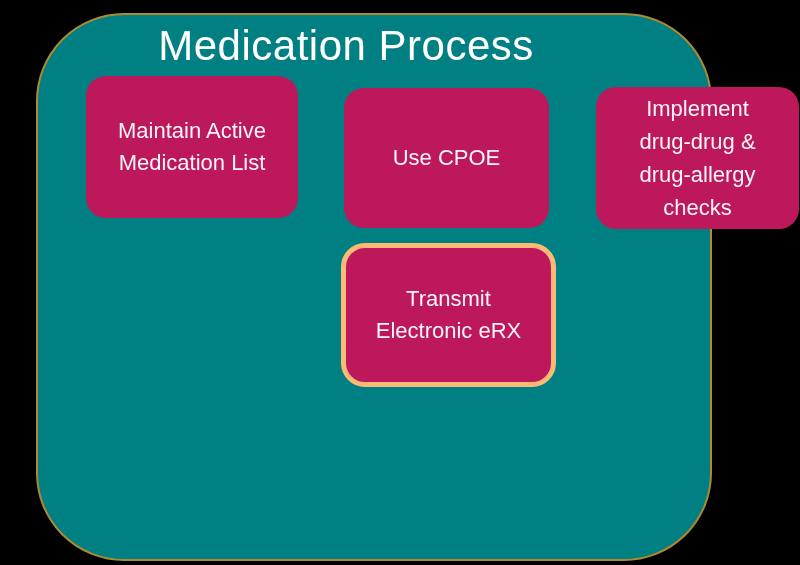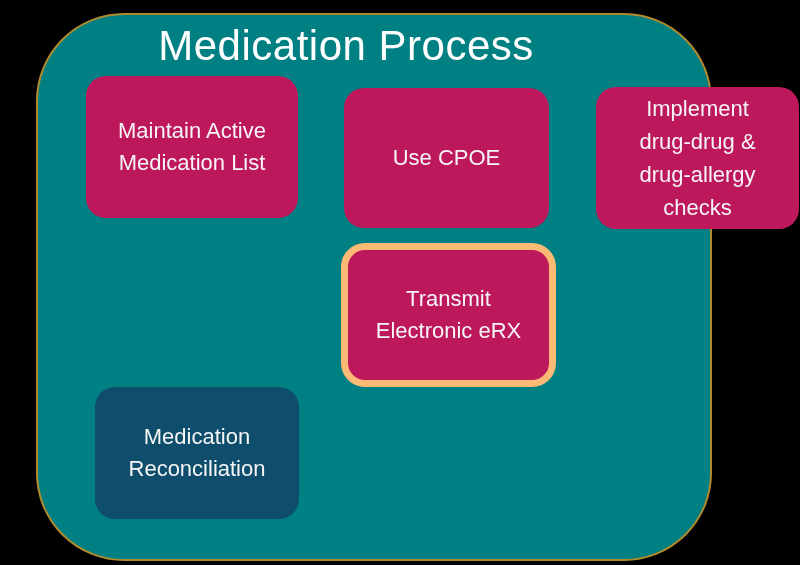--- a/index.html
+++ b/index.html
@@ -54,21 +54,21 @@
     white-space: pre-line;
     padding: 4px 8px;
   }
   .green { background: #be185d; }
   .blue  { background: #0e4d6c; }
 
   .box-maintain   { left: 50px;  top: 76px;  width: 212px; height: 142px; }
   .box-cpoe       { left: 308px; top: 88px;  width: 205px; height: 140px; }
   .box-implement  { left: 560px; top: 87px;  width: 203px; height: 142px; line-height: 1.5; }
   .box-transmit   { left: 305px; top: 243px; width: 215px; height: 144px;
-                    border: 7px solid #fdba74; border-radius: 24px; }
+                    border: 5px solid #fdba74; border-radius: 24px; }
   .box-reconcile  { left: 59px;  top: 387px; width: 204px; height: 132px; }
   .box-formulary  { left: 552px; top: 393px; width: 203px; height: 140px; }
 </style>
 </head>
 <body>
 
 <div class="canvas">
   <div class="container"></div>
 
   <div class="title">Medication Process</div>
@@ -79,16 +79,14 @@
   <div class="box green box-cpoe">Use CPOE</div>
 
   <div class="box green box-implement">Implement
 drug-drug &amp;
 drug-allergy
 checks</div>
 
   <div class="box green box-transmit">Transmit
 Electronic eRX</div>
 
-  <div class="box blue box-reconcile">Medication
-Reconciliation</div>
 
 </div>
 
 </body></html>

